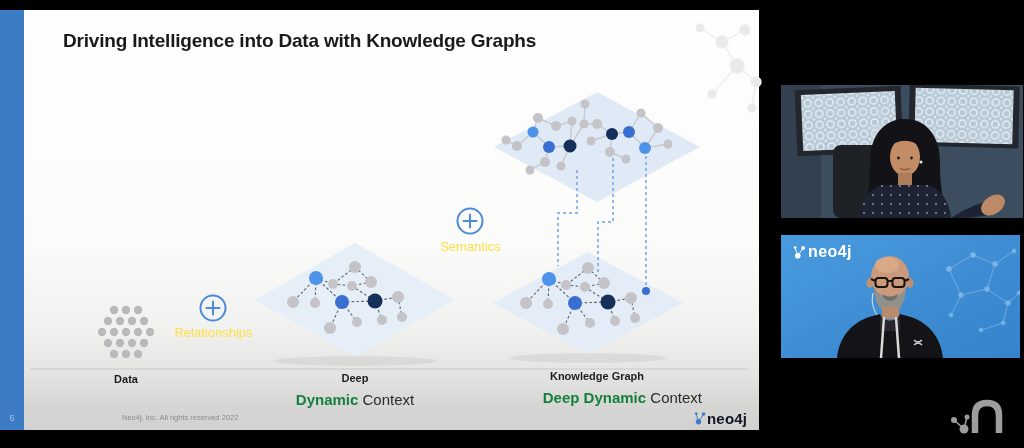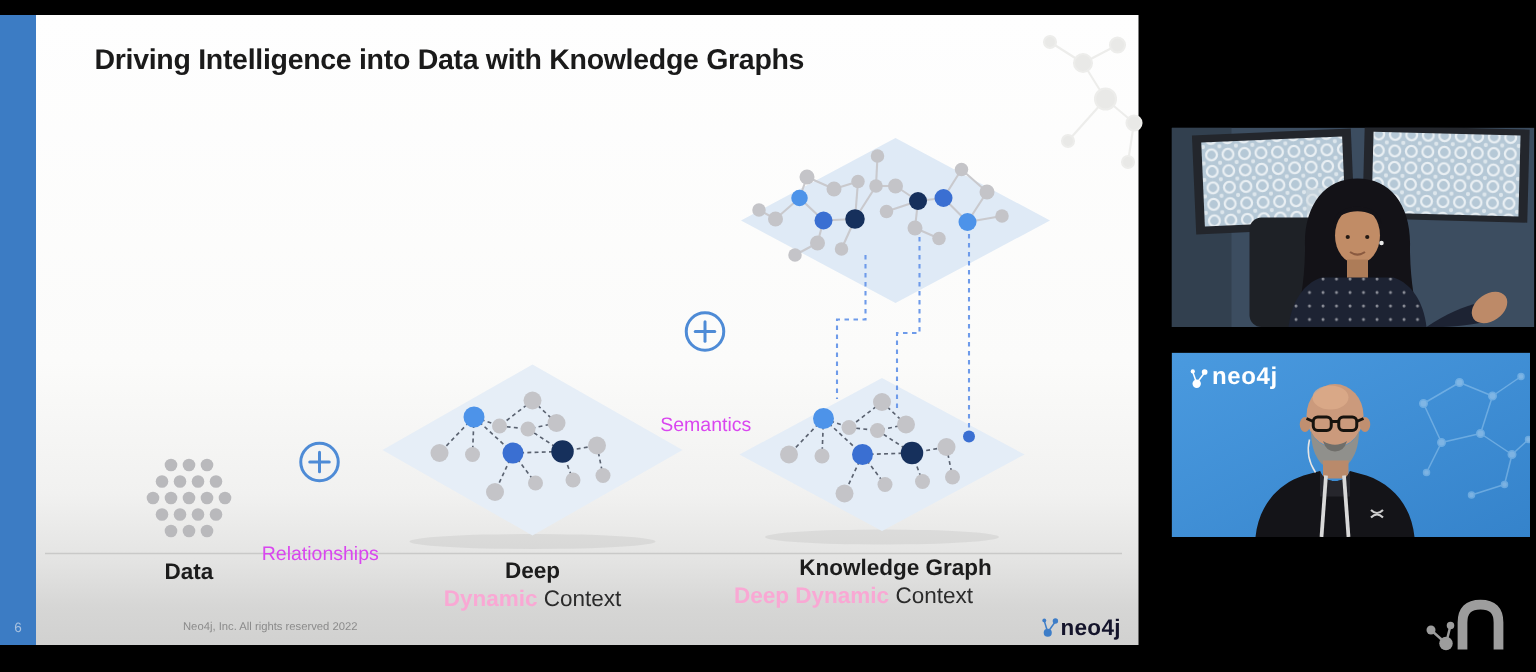--- a/index.html
+++ b/index.html
@@ -7,31 +7,31 @@
          font-family:"Liberation Sans",sans-serif;}
   
   .slide-strip{position:absolute;left:0;top:10px;width:24px;height:420px;background:#3C7CC4;}
   .page-num{position:absolute;left:0;top:403px;width:24px;text-align:center;
             font-size:9px;color:#A9C2E0;}
   .slide-body{position:absolute;left:24px;top:10px;width:735px;height:420px;
       background:linear-gradient(180deg,#fefefe 0%,#fbfbfa 55%,#f1f1f0 76%,#e3e3e2 87%,#d6d6d5 94%,#d1d1d0 100%);}
   .slide-title{position:absolute;left:63px;top:30px;width:690px;font-size:19px;font-weight:700;
                color:#1a1a1a;letter-spacing:-0.2px;}
   .diagram-svg{position:absolute;left:0;top:0;width:1024px;height:448px;pointer-events:none;}
-  .trans-label{position:absolute;text-align:center;font-size:13px;color:#d946ef;font-weight:500;margin-top:36px;}
+  .trans-label{position:absolute;text-align:center;font-size:13px;color:#fde047;font-weight:500;}
   .rel-label{left:151px;top:325px;width:125px;}
   .sem-label{left:408px;top:239px;width:125px;}
-  .stage-label{position:absolute;text-align:center;font-size:15px;font-weight:700;color:#1c1c1c;}
+  .stage-label{position:absolute;text-align:center;font-size:11px;font-weight:700;color:#1c1c1c;}
   .data-label{left:66px;top:373px;width:120px;}
   .graph-label{left:285px;top:372px;width:140px;}
   .kg-label{left:502px;top:370px;width:190px;text-align:center;}
   .stage-sub{position:absolute;text-align:center;font-size:15px;color:#2b2b2b;}
   .graph-sub{left:265px;top:391px;width:180px;}
-  .kg-sub{left:464px;top:389px;width:210px;}
-  .sub-accent{color:#f9a8d4;font-weight:700;}
+  .kg-sub{left:492px;top:389px;width:210px;text-align:right;}
+  .sub-accent{color:#15803d;font-weight:700;}
   .slide-footer{position:absolute;left:122px;top:413px;font-size:7.5px;color:#8b8b8b;}
   .footer-logo{position:absolute;left:694px;top:408px;display:flex;align-items:center;gap:1px;}
   .footer-logo .word{font-size:15px;font-weight:600;color:#14142b;letter-spacing:0.2px;}
   
   .tile{position:absolute;overflow:hidden;background:#0a0a0a;}
   .tile-top{left:781px;top:85px;width:242px;height:133px;}
   .tile-bottom{left:781px;top:235px;width:239px;height:123px;}
   .video-logo{position:absolute;left:793px;top:243px;display:flex;align-items:center;gap:2px;}
   .video-logo .word{font-size:16px;font-weight:600;color:#ffffff;letter-spacing:0.4px;}
   .watermark-svg{position:absolute;left:945px;top:396px;width:70px;height:44px;}

